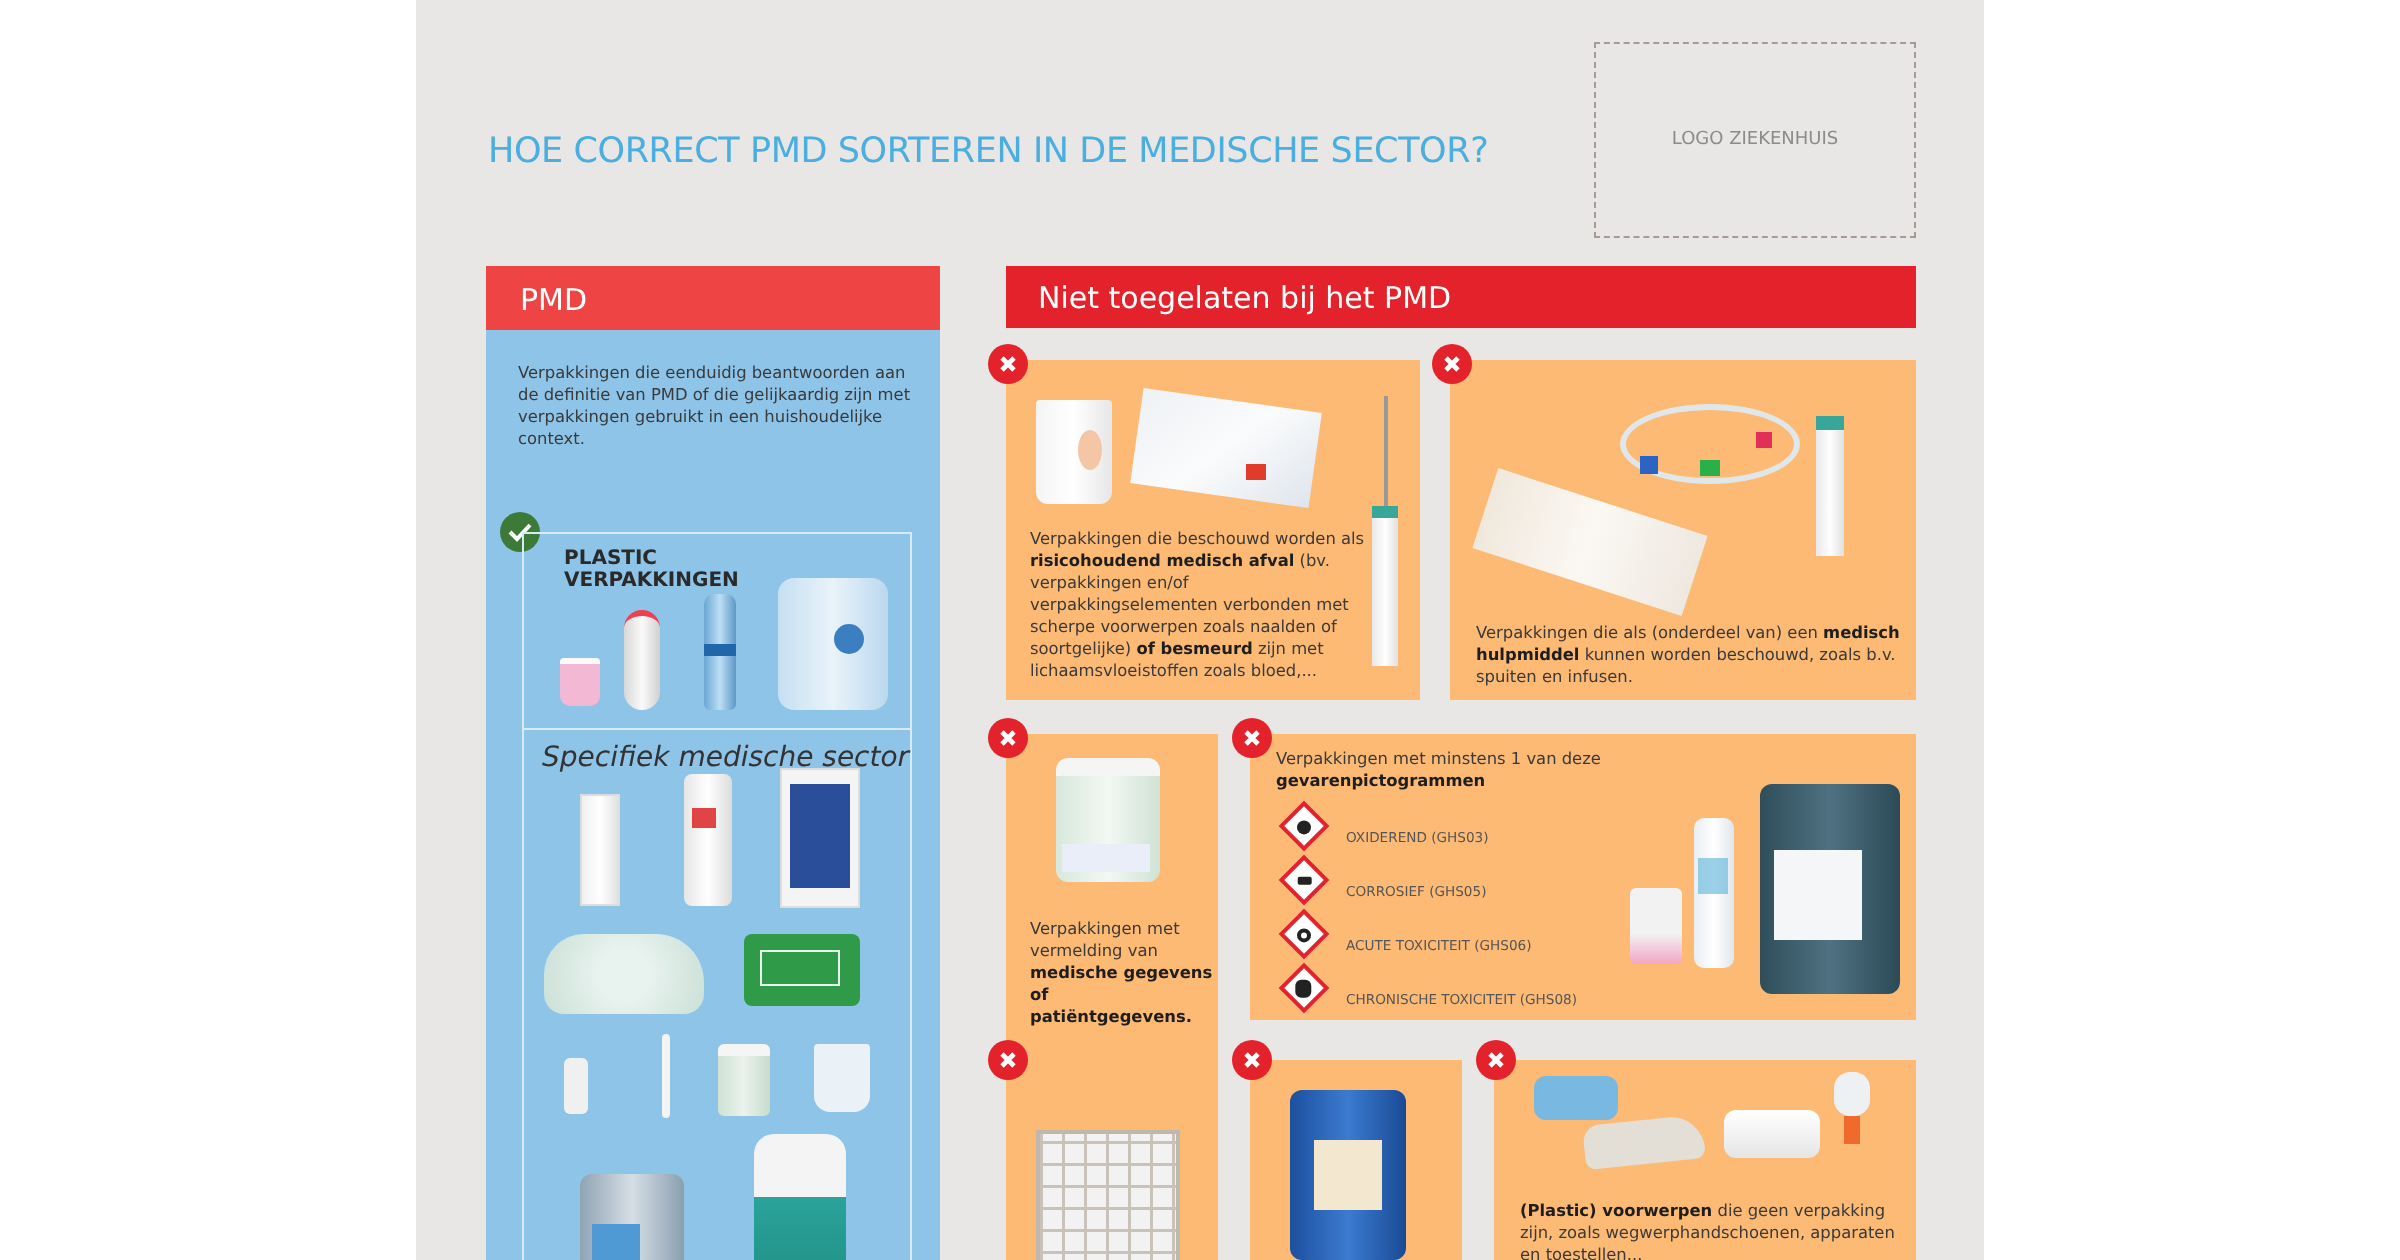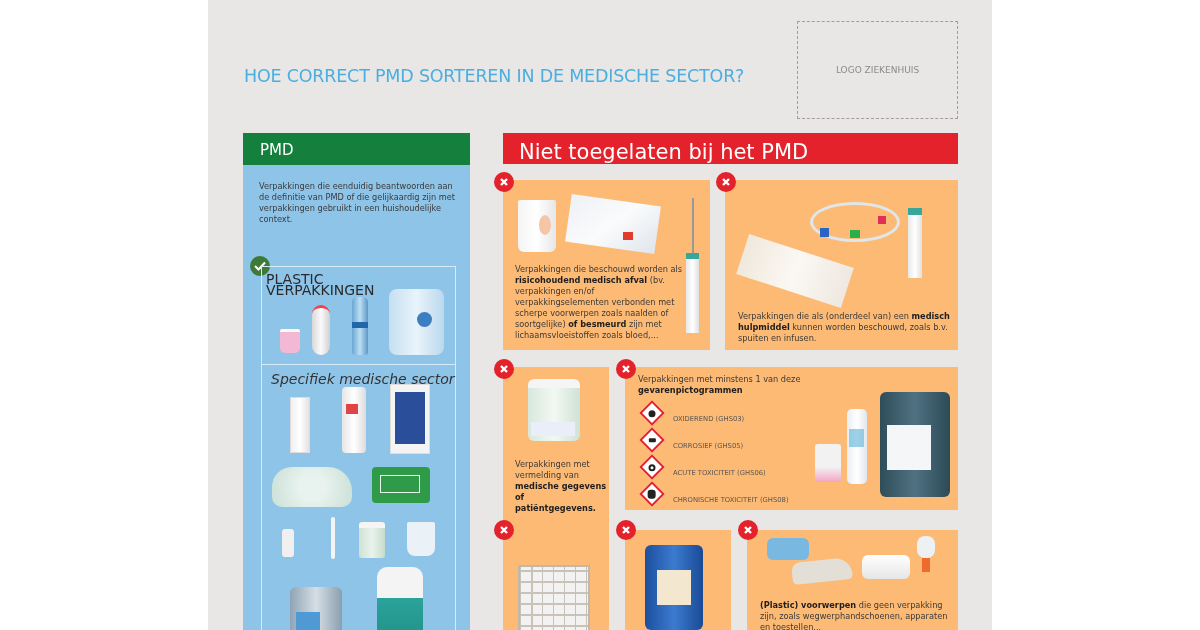--- a/index.html
+++ b/index.html
@@ -8,33 +8,33 @@
 
   .poster { position: absolute; left: 208px; top: 0; width: 784px; height: 630px; background: #e8e7e5; overflow: hidden; }
 
   .title { position: absolute; left: 35px; top: 20px; font-family: "DejaVu Sans", sans-serif; font-weight: bold; font-size: 37px; letter-spacing: 0.5px; color: #4aaee0; white-space: nowrap; }
   .subtitle { position: absolute; left: 36px; top: 66px; font-size: 17.5px; color: #4aaee0; white-space: nowrap; letter-spacing: -0.2px; }
 
   .logo-box { position: absolute; left: 589px; top: 21px; width: 161px; height: 98px; border: 1px dashed #a79b98; display: flex; align-items: center; justify-content: center; font-size: 9px; color: #8d8a88; }
 
   
   .pmd-col { position: absolute; left: 35px; top: 133px; width: 227px; height: 510px; background: #8fc4e9; }
-  .pmd-head { height: 32px; background: #15803d; color: #fff; font-size: 15px; padding: 8px 0 0 17px; }
+  .pmd-head { height: 32px; background: #ef4444; color: #fff; font-size: 15px; padding: 8px 0 0 17px; }
   .pmd-desc { position: absolute; left: 16px; top: 48px; width: 200px; font-size: 8.2px; line-height: 11px; color: #3a3a3a; }
 
   .check-badge { position: absolute; left: 7px; top: 123px; width: 20px; height: 20px; border-radius: 50%; background: #3e7a37; display: flex; align-items: center; justify-content: center; }
   .plastic-box { position: absolute; left: 18px; top: 133px; width: 195px; height: 400px; border: 1px solid #d6ebf7; }
-  .plastic-title { position: absolute; left: 4px; top: 7px; font-size: 14px; font-weight: normal; color: #2a2a2a; line-height: 11px; }
+  .plastic-title { position: absolute; left: 20px; top: 7px; font-size: 10px; font-weight: bold; color: #2a2a2a; line-height: 11px; }
   .divider-h { position: absolute; left: 0; top: 97px; width: 100%; height: 1px; background: #d6ebf7; }
   .specifiek { position: absolute; left: 9px; top: 104px; font-size: 14px; font-style: italic; color: #333; }
 
   .prod { position: absolute; }
 
   
-  .not-head { position: absolute; left: 295px; top: 133px; width: 455px; height: 31px; background: #e3222b; color: #fff; font-size: 21px; padding: 7px 0 0 16px; }
+  .not-head { position: absolute; left: 295px; top: 133px; width: 455px; height: 31px; background: #e3222b; color: #fff; font-size: 15px; padding: 7px 0 0 16px; }
   .card { position: absolute; background: #fdba74; }
   .x-badge { position: absolute; width: 20px; height: 20px; border-radius: 50%; background: #e3222b; display: flex; align-items: center; justify-content: center; z-index: 3; }
   .card-text { position: absolute; font-size: 8.2px; line-height: 11px; color: #3a3a3a; }
   .card-text b { color: #1e1e1e; }
 
   .ghs-row { position: absolute; display: flex; align-items: center; }
   .ghs-diamond { width: 18px; height: 18px; border: 2px solid #e3222b; transform: rotate(45deg); background: #fff; display: flex; align-items: center; justify-content: center; }
   .ghs-diamond span { transform: rotate(-45deg); width: 7px; height: 7px; background: #222; border-radius: 50%; display: block; }
   .ghs-label { margin-left: 12px; font-size: 6.8px; color: #555; white-space: nowrap; margin-top: 12px; }
 </style>

